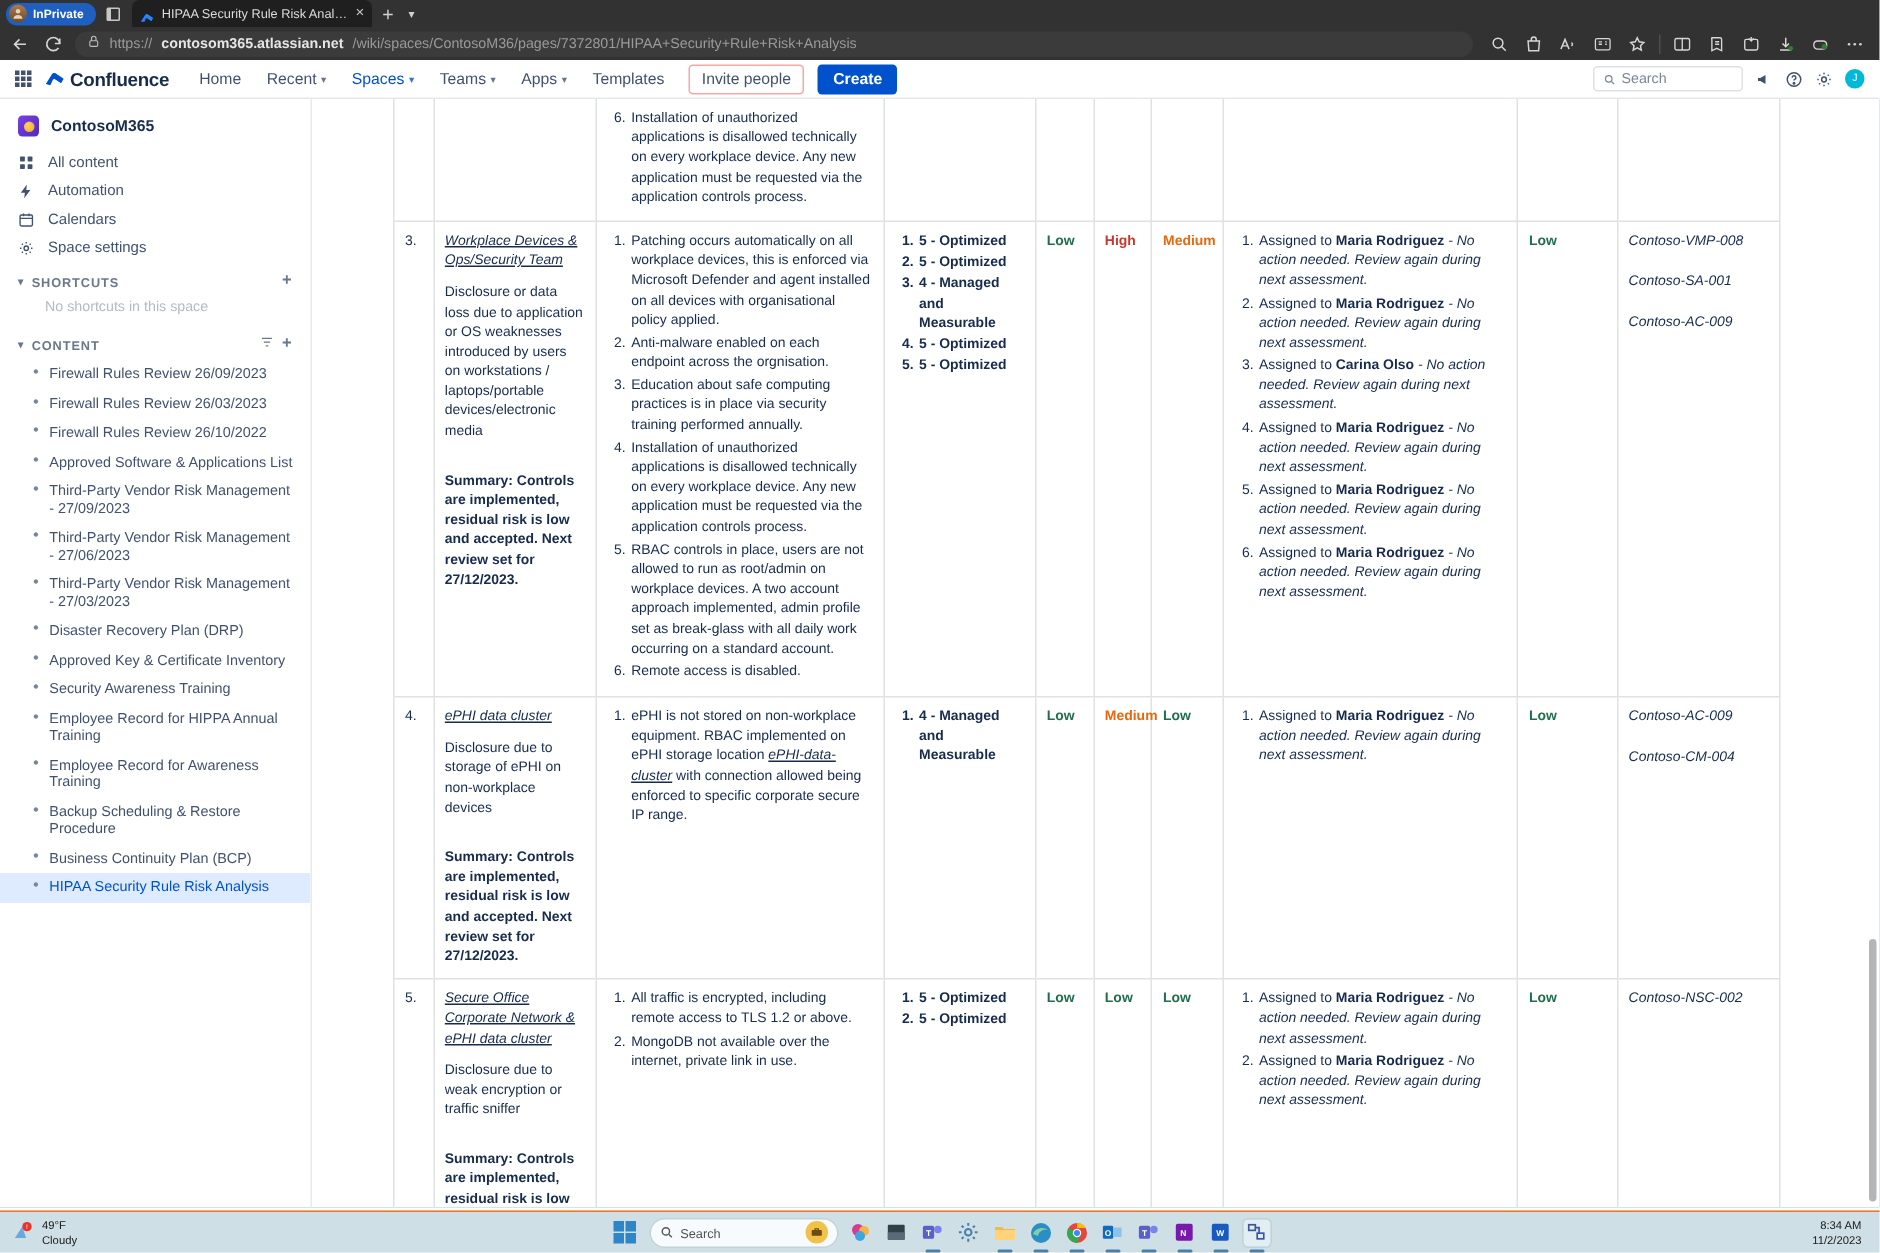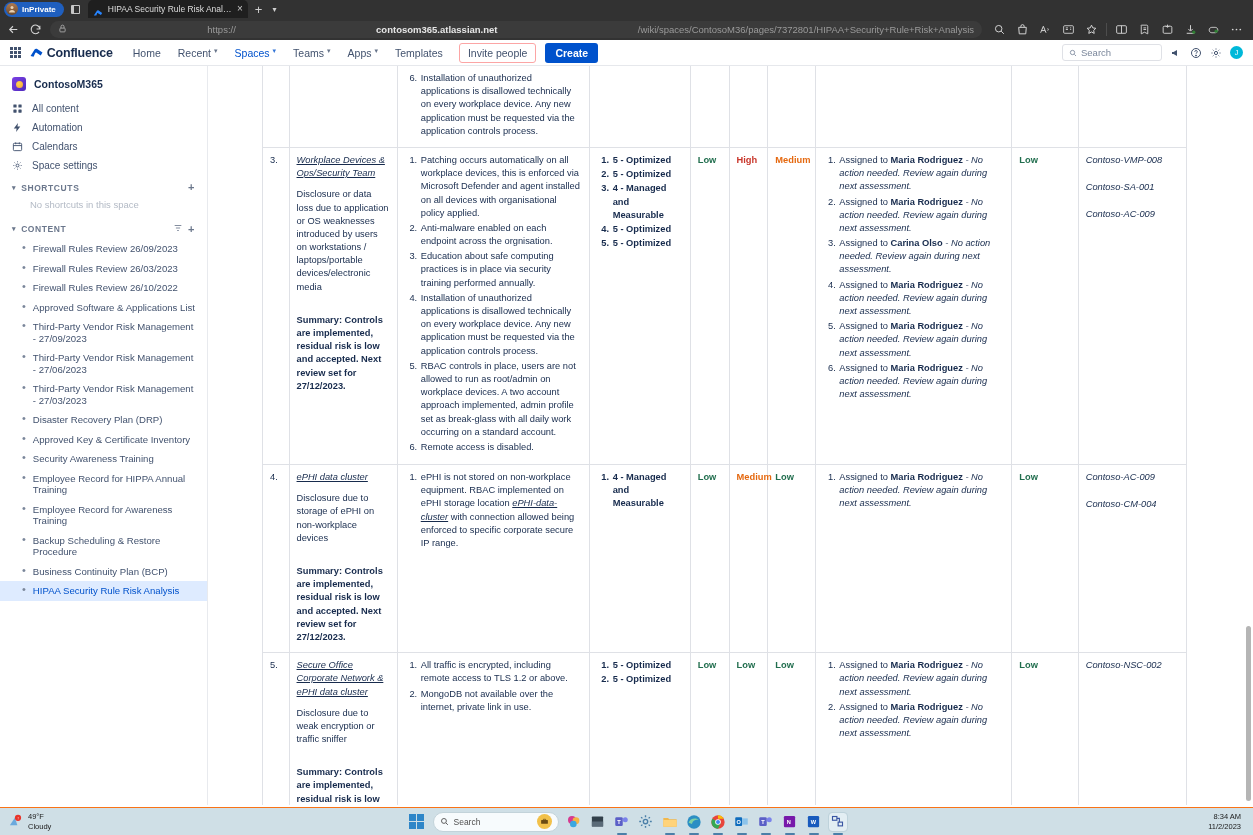--- a/index.html
+++ b/index.html
@@ -50,21 +50,21 @@
   #nav-bar {
     height: 22px; display: flex; align-items: center;
     padding: 0 6px; gap: 7px; background: #323232;
   }
   .navicon { color: #d6d6d6; display:flex;align-items:center;justify-content:center;
      width:15px;height:15px;flex:0 0 auto;}
   .navicon svg { width: 13px; height: 13px; }
   #address-field {
     flex: 1 1 auto; height: 17px; background: #3b3b3b; border-radius: 9px;
     display: flex; align-items: center; padding: 0 8px; gap: 6px;
-    font-size: 9.5px; color: #9a9a9a; overflow: hidden; white-space: nowrap; justify-content: space-between;
+    font-size: 9.5px; color: #9a9a9a; overflow: hidden; white-space: nowrap;
   }
   #address-field .urlbold { color: #e6e6e6; font-weight: bold; }
   #address-field .lock svg { width: 9px; height: 9px; }
   #nav-right { display: flex; align-items: center; gap: 2px; }
   #nav-right .navicon { width: 21px; }
   .nav-sep { width: 1px; height: 13px; background: #4d4d4d; margin: 0 2px;}
 
   
   #conf-header {
     height: 26px; background: #fff; border-bottom: 1px solid #e6e8ec;
@@ -72,21 +72,21 @@
     font-size: 10.5px; color: #42526e;
   }
   .app-switcher { display:grid; grid-template-columns: repeat(3,2.5px);
     grid-template-rows: repeat(3,2.5px); gap:1.6px; margin-right:6px;}
   .app-switcher i { background:#42526e; display:block; width:2.5px;height:2.5px;}
   .conf-logo { display:flex; align-items:flex-start; gap:4px; margin-right:10px;}
   .conf-logo .mark { width:13px;height:13px;}
   .conf-logo .wordmark { font-size:12.5px; font-weight:bold; color:#172b4d; letter-spacing:-0.2px;}
   .conf-nav-item {
     padding: 3px 7px; font-size: 10.5px; color: #42526e;
-    display:flex; align-items:flex-start; gap:3px; border-radius:3px; cursor:pointer;
+    display:flex; align-items:center; gap:3px; border-radius:3px; cursor:pointer;
     position: relative;
   }
   .conf-nav-item.active { color: #0052cc; }
   .conf-nav-item.active::after {
     content:''; position:absolute; left:7px; right:7px; bottom:-6px; height:2px; background:#0052cc;
   }
   .caret { font-size: 7px; opacity:.8; }
   .invite-btn {
     border: 1px solid #fca5a5; background:#fff; border-radius:3px;
     padding: 3px 8px; font-size: 10.5px; color:#42526e; margin-left:6px; cursor:pointer;

